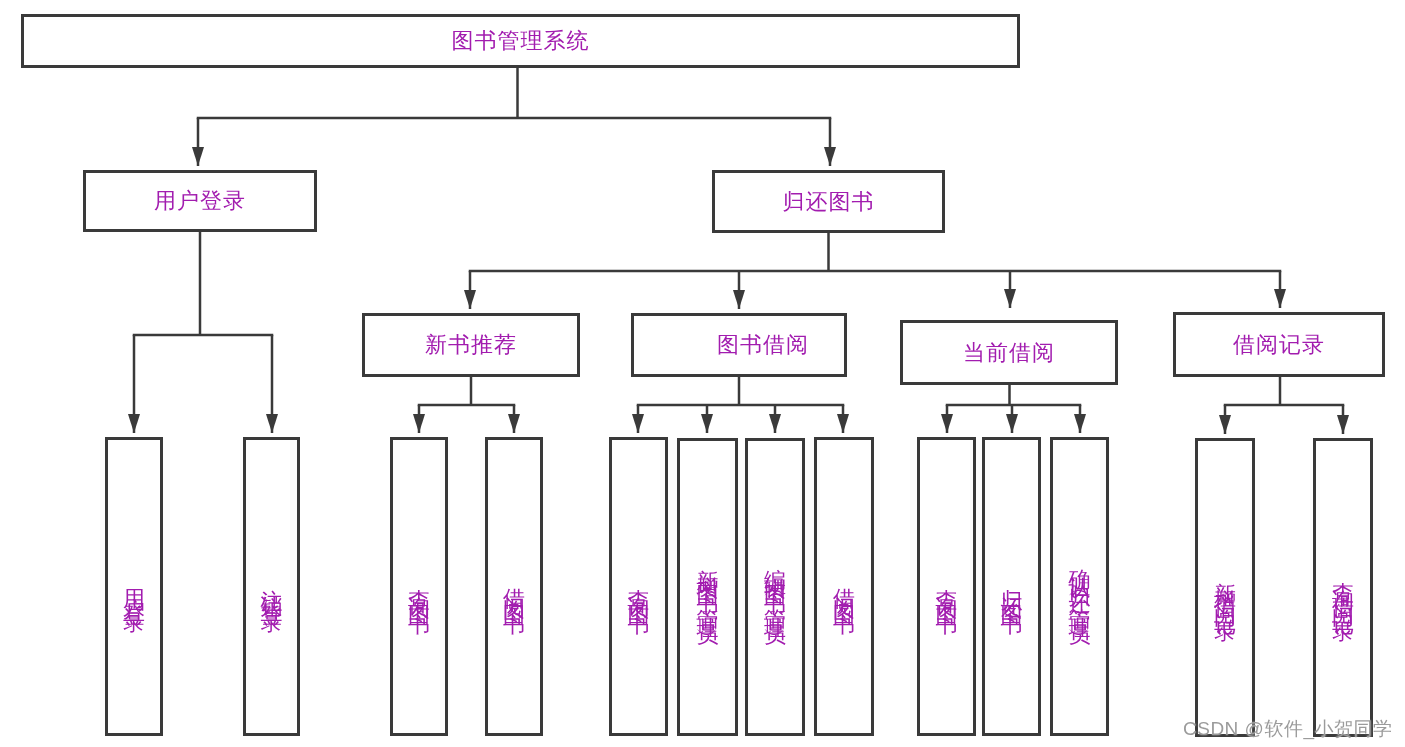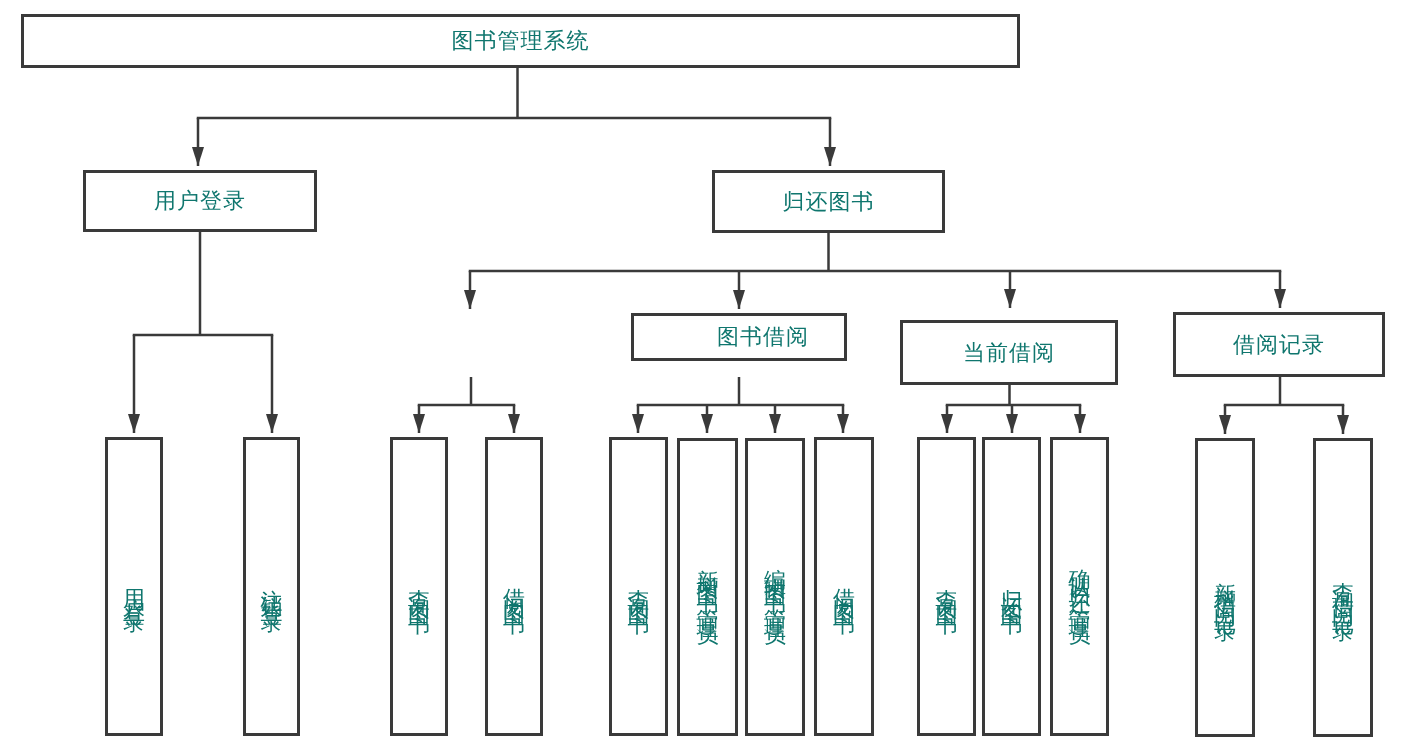--- a/index.html
+++ b/index.html
@@ -10,21 +10,21 @@
     font-family:"Liberation Sans","DejaVu Sans",sans-serif;
     overflow:hidden;
   }
   .connectors{position:absolute;left:0;top:0;width:1405px;height:747px;}
   .node{
     position:absolute;
     box-sizing:border-box;
     border:3px solid #3a3a3a;
     background:#ffffff;
     display:flex;align-items:center;justify-content:center;
-    color:#0f766e;
+    color:#a21caf;
     font-size:22px;
     letter-spacing:1px;
     line-height:1;
     white-space:nowrap;
   }
   .vnode{
     writing-mode:vertical-rl;
     text-orientation:mixed;
     letter-spacing:8px;
     white-space:normal;
@@ -93,21 +93,22 @@
       <path d="M1225 405 V434" marker-end="url(#arrow)"></path>
       <path d="M1343 405 V434" marker-end="url(#arrow)"></path>
     </g>
   </svg>
 
   <div class="node" style="left:21px;top:14px;width:999px;height:54px;">图书管理系统</div>
 
   <div class="node" style="left:83px;top:170px;width:234px;height:62px;">用户登录</div>
   <div class="node" style="left:712px;top:170px;width:233px;height:63px;">归还图书</div>
 
-  <div class="node" style="left:631px;top:313px;width:216px;height:48px;padding-left:48px;">图书借阅</div>
+  <div class="node" style="left:362px;top:313px;width:218px;height:64px;">新书推荐</div>
+  <div class="node" style="left:631px;top:313px;width:216px;height:64px;padding-left:48px;">图书借阅</div>
   <div class="node" style="left:900px;top:312px;width:218px;height:65px;margin-top:8px;">当前借阅</div>
   <div class="node" style="left:1173px;top:312px;width:212px;height:65px;">借阅记录</div>
 
   <div class="node vnode" style="left:105px;top:437px;width:58px;height:299px;">用户登录</div>
   <div class="node vnode" style="left:243px;top:437px;width:57px;height:299px;">注销登录</div>
 
   <div class="node vnode" style="left:390px;top:437px;width:58px;height:299px;">查询图书</div>
   <div class="node vnode" style="left:485px;top:437px;width:58px;height:299px;">借阅图书</div>
 
   <div class="node vnode" style="left:609px;top:437px;width:59px;height:299px;">查询图书</div>
@@ -115,14 +116,15 @@
   <div class="node vnode" style="left:745px;top:438px;width:60px;height:298px;">编辑图书（管理员）</div>
   <div class="node vnode" style="left:814px;top:437px;width:60px;height:299px;">借阅图书</div>
 
   <div class="node vnode" style="left:917px;top:437px;width:59px;height:299px;">查询图书</div>
   <div class="node vnode" style="left:982px;top:437px;width:59px;height:299px;">归还图书</div>
   <div class="node vnode" style="left:1050px;top:437px;width:59px;height:299px;">确认归还（管理员）</div>
 
   <div class="node vnode" style="left:1195px;top:438px;width:60px;height:299px;">新增借阅记录</div>
   <div class="node vnode" style="left:1313px;top:438px;width:60px;height:299px;">查询借阅记录</div>
 
+  <div class="watermark">CSDN @软件_小贺同学</div>
 
 </div>
 
 </body></html>

